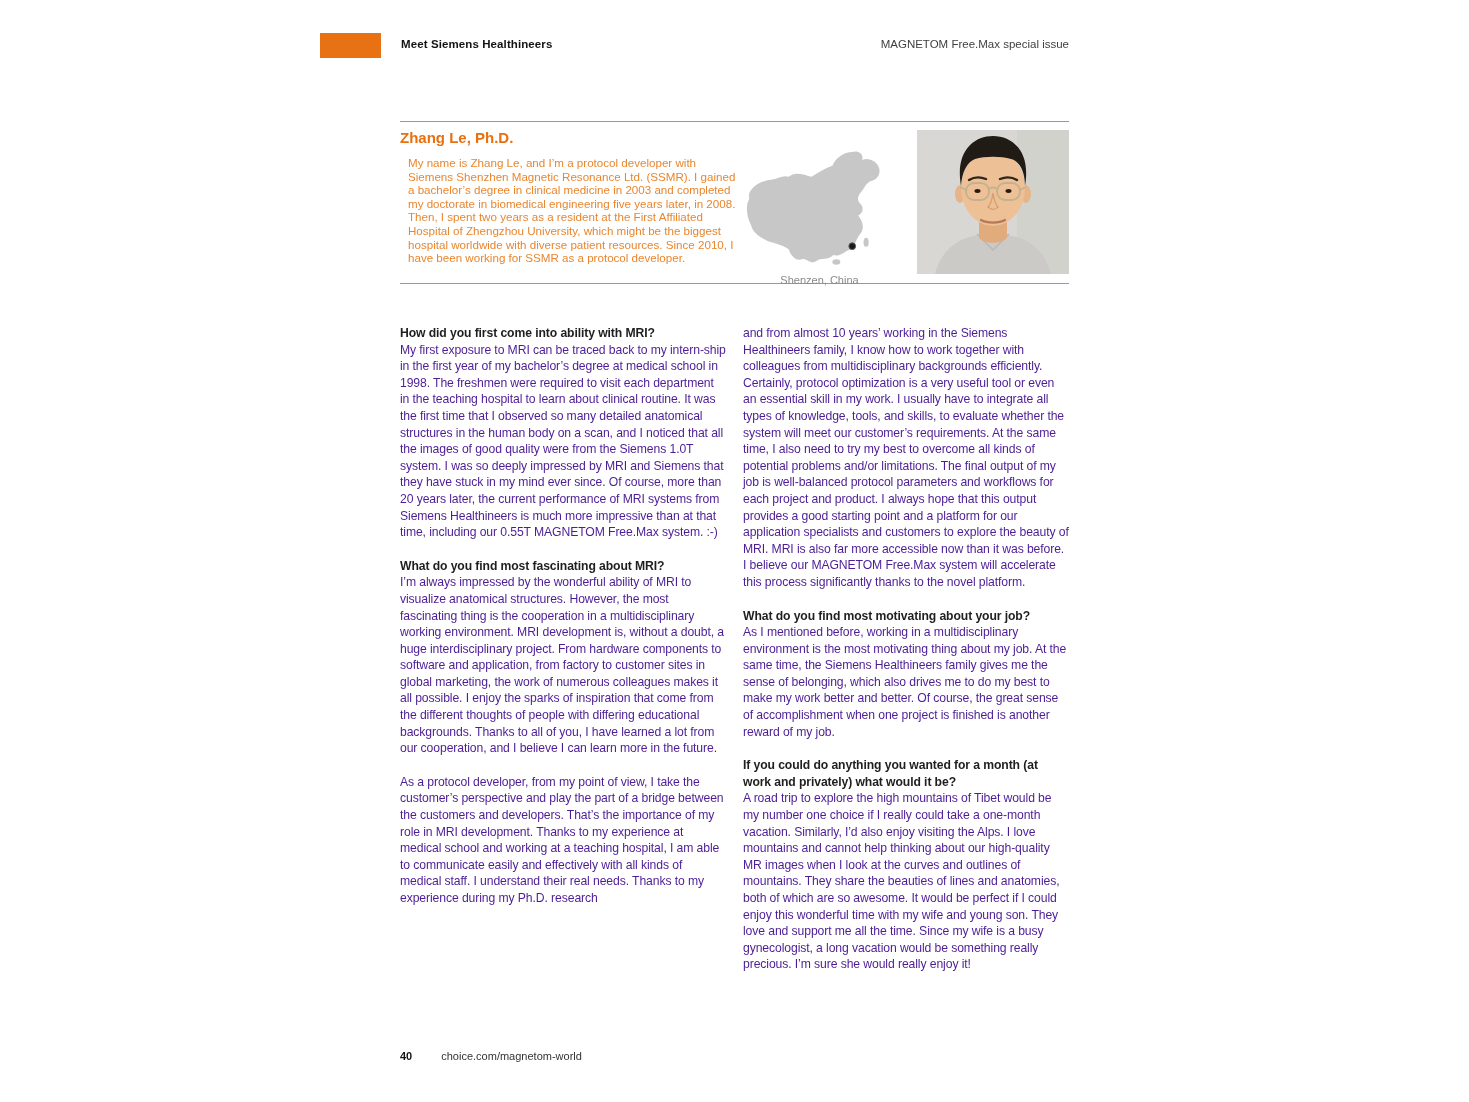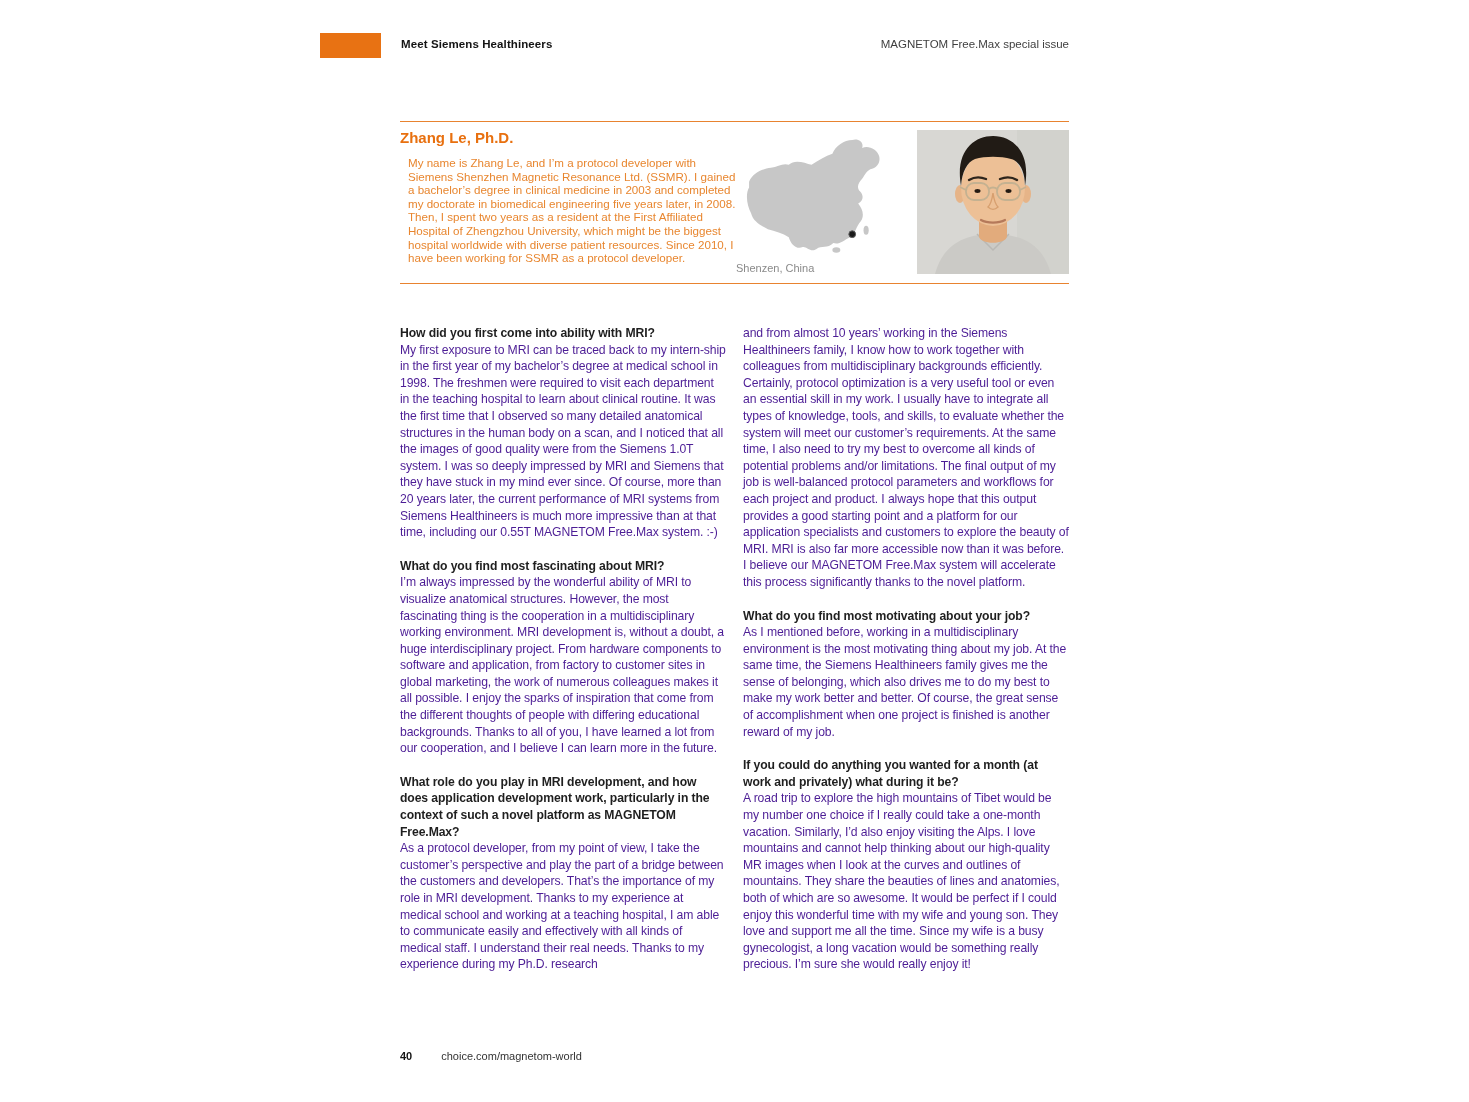--- a/index.html
+++ b/index.html
@@ -12,21 +12,21 @@
   .brand-block{position:absolute; left:320px; top:33px; width:61px; height:25px; background:#E87213;}
   .hdr-left{position:absolute; left:401px; top:38px; font-size:11.5px; font-weight:bold; color:#141414; letter-spacing:0.1px;}
   .hdr-right{position:absolute; right:400px; top:38px; font-size:11.5px; color:#3f3f3f;}
   
   .profile{
     position:absolute; left:400px; top:121px; width:669px; height:161px;
     border-top:1px solid #E8832F; border-bottom:1px solid #E8832F;
   }
   .profile .name{position:absolute; left:0; top:7px; margin:0; font-size:15px; font-weight:bold; color:#E8700F;}
   .profile .intro{position:absolute; left:8px; top:34px; margin:0; width:331px; font-size:11.6px; line-height:13.6px; color:#E8862F;}
-  .map-fig{position:absolute; left:336px; top:16px; width:167px; margin:0; }
+  .map-fig{position:absolute; left:336px; top:28px; width:167px; margin:0; text-align:center;}
   .map-fig svg{display:block; margin:0 auto;}
   .map-fig figcaption{font-size:11px; color:#8a8a8a; margin-top:5px;}
   .photo{position:absolute; left:517px; top:8px; width:152px; height:144px; overflow:hidden; background:#d8d7d3;}
   
   .article{position:absolute; left:400px; top:325px; width:669px;}
   .col{position:absolute; top:0; width:326px; font-size:12.2px; line-height:16.6px; letter-spacing:-0.1px;}
   .col-left{left:0;}
   .col-right{left:343px;}
   .col p{margin:0;}
   .col p.q{font-weight:bold; color:#1f1f1f;}
@@ -95,28 +95,27 @@
       </svg>
     </div>
   </section>
 
   <section class="article">
     <div class="col col-left">
       <p class="q">How did you first come into ability with MRI?</p>
       <p class="a">My first exposure to MRI can be traced back to my intern-ship in the first year of my bachelor’s degree at medical school in 1998. The freshmen were required to visit each department in the teaching hospital to learn about clinical routine. It was the first time that I observed so many detailed anatomical structures in the human body on a scan, and I noticed that all the images of good quality were from the Siemens 1.0T system. I was so deeply impressed by MRI and Siemens that they have stuck in my mind ever since. Of course, more than 20 years later, the current performance of MRI systems from Siemens Healthineers is much more impressive than at that time, including our 0.55T MAGNETOM Free.Max system. :-)</p>
       <p class="q">What do you find most fascinating about MRI?</p>
       <p class="a">I’m always impressed by the wonderful ability of MRI to visualize anatomical structures. However, the most fascinating thing is the cooperation in a multidisciplinary working environment. MRI development is, without a doubt, a huge interdisciplinary project. From hardware components to software and application, from factory to customer sites in global marketing, the work of numerous colleagues makes it all possible. I enjoy the sparks of inspiration that come from the different thoughts of people with differing educational backgrounds. Thanks to all of you, I have learned a lot from our cooperation, and I believe I can learn more in the future.</p>
-      <p class="q">What role do you play in MRI development, and how does application development work, particularly in the context of such a novel platform as MAGNETOM Free.Max?</p>
       <p class="a">As a protocol developer, from my point of view, I take the customer’s perspective and play the part of a bridge between the customers and developers. That’s the importance of my role in MRI development. Thanks to my experience at medical school and working at a teaching hospital, I am able to communicate easily and effectively with all kinds of medical staff. I understand their real needs. Thanks to my experience during my Ph.D. research</p>
     </div>
     <div class="col col-right">
       <p class="a">and from almost 10 years’ working in the Siemens Healthineers family, I know how to work together with colleagues from multidisciplinary backgrounds efficiently. Certainly, protocol optimization is a very useful tool or even an essential skill in my work. I usually have to integrate all types of knowledge, tools, and skills, to evaluate whether the system will meet our customer’s requirements. At the same time, I also need to try my best to overcome all kinds of potential problems and/or limitations. The final output of my job is well-balanced protocol parameters and workflows for each project and product. I always hope that this output provides a good starting point and a platform for our application specialists and customers to explore the beauty of MRI. MRI is also far more accessible now than it was before. I believe our MAGNETOM Free.Max system will accelerate this process significantly thanks to the novel platform.</p>
       <p class="q">What do you find most motivating about your job?</p>
       <p class="a">As I mentioned before, working in a multidisciplinary environment is the most motivating thing about my job. At the same time, the Siemens Healthineers family gives me the sense of belonging, which also drives me to do my best to make my work better and better. Of course, the great sense of accomplishment when one project is finished is another reward of my job.</p>
-      <p class="q">If you could do anything you wanted for a month (at work and privately) what during it be?</p>
+      <p class="q">If you could do anything you wanted for a month (at work and privately) what would it be?</p>
       <p class="a">A road trip to explore the high mountains of Tibet would be my number one choice if I really could take a one-month vacation. Similarly, I’d also enjoy visiting the Alps. I love mountains and cannot help thinking about our high-quality MR images when I look at the curves and outlines of mountains. They share the beauties of lines and anatomies, both of which are so awesome. It would be perfect if I could enjoy this wonderful time with my wife and young son. They love and support me all the time. Since my wife is a busy gynecologist, a long vacation would be something really precious. I’m sure she would really enjoy it!</p>
     </div>
   </section>
 
   <div class="footer">
     <span class="pageno">40</span><a class="url" href="#">choice.com/magnetom-world</a>
   </div>
 
 </div>
 

